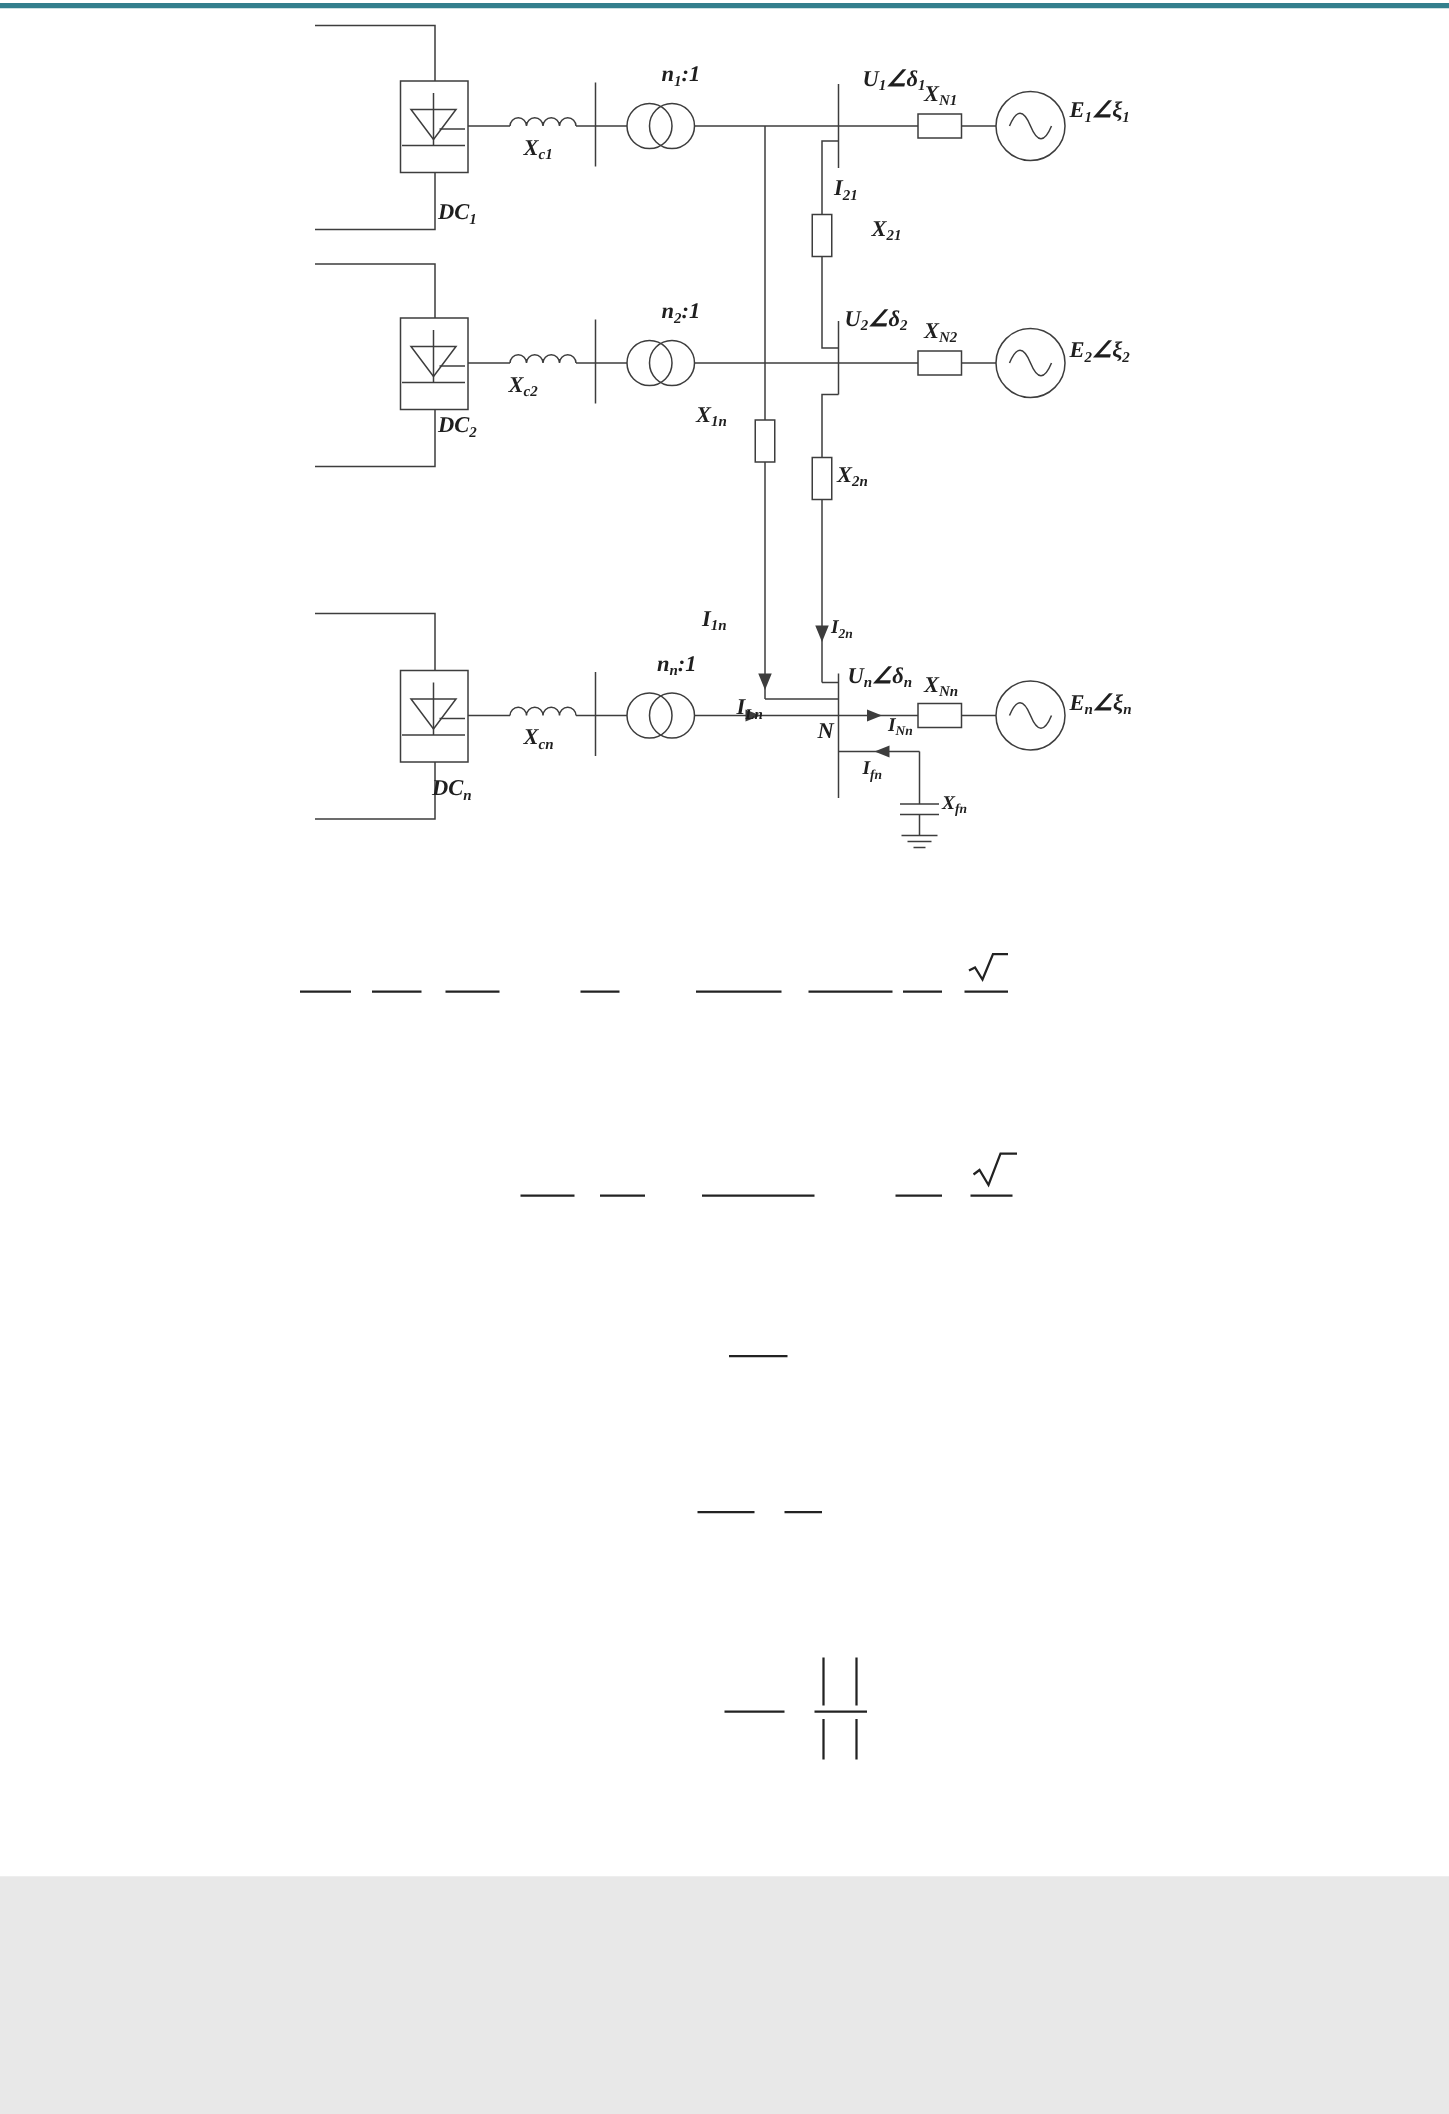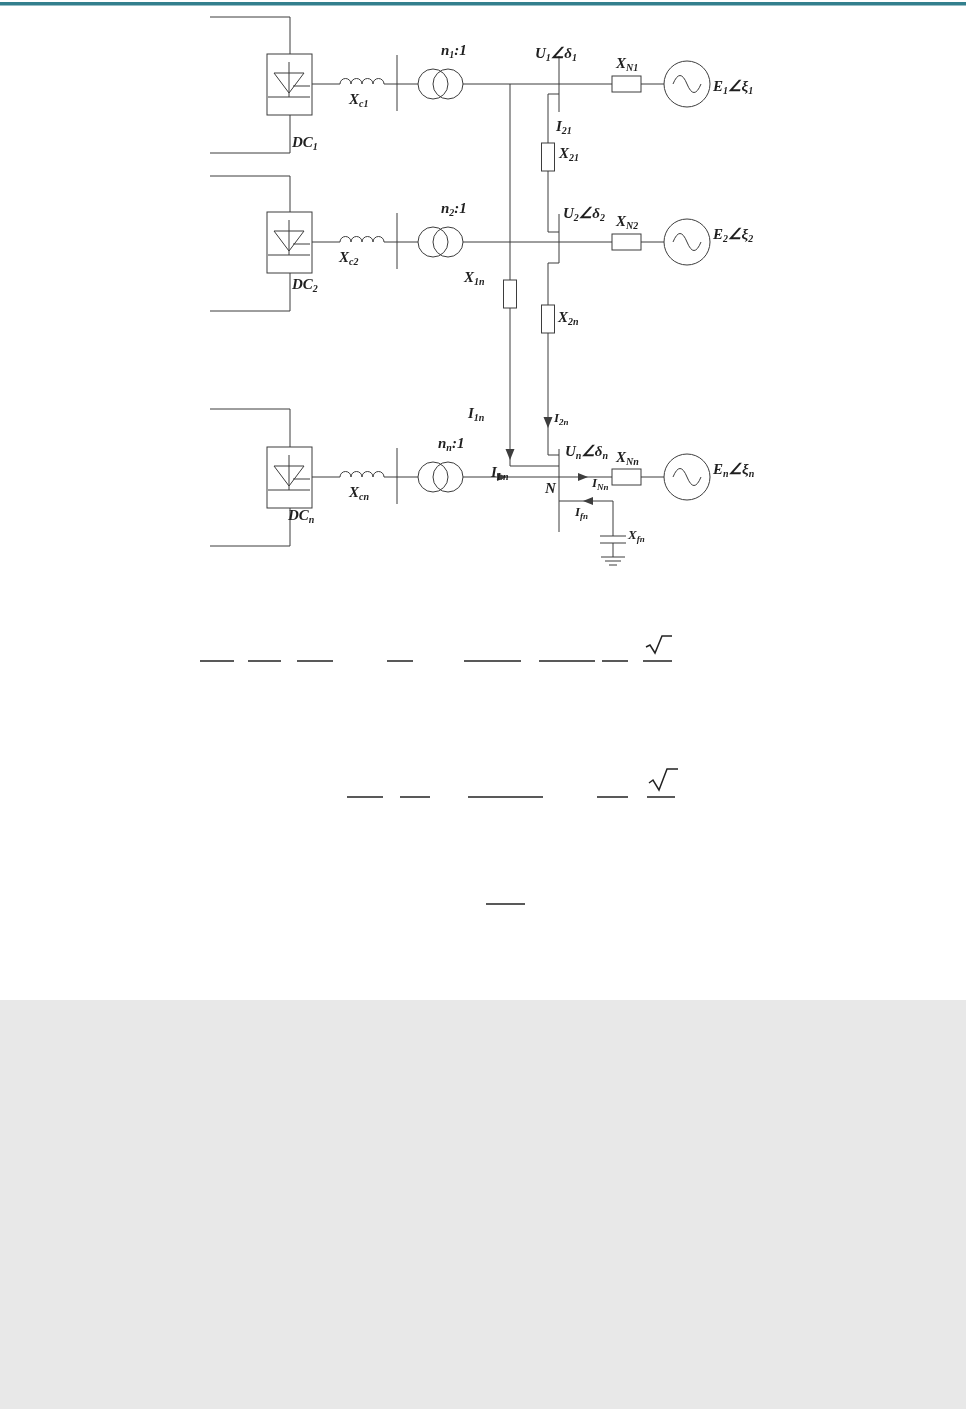--- a/index.html
+++ b/index.html
@@ -1,16 +1,16 @@
 <!DOCTYPE html>
 <html><head>
 <meta charset="utf-8">
 <style>
   html,body{margin:0;padding:0;background:#e8e8e8;}
-  #page{position:relative;width:966px;height:1000px;background:#ffffff;overflow:hidden;
+  #page{position:relative;width:966px;height:1251px;background:#ffffff;overflow:hidden;
         font-family:"Liberation Serif",serif;}
   #circuit-svg{position:absolute;left:0;top:0;}
   .lbl{position:absolute;font-family:"Liberation Serif",serif;font-style:italic;font-weight:bold;
        font-size:15px;color:#1f1f1f;white-space:nowrap;line-height:1.05;}
   .lbl sub{font-size:10px;font-weight:bold;line-height:1;vertical-align:-3px;}
   .lbl.sm{font-size:13px;}
   .lbl.sm sub{font-size:9px;}
 </style>
 </head>
 <body>
@@ -181,38 +181,38 @@
       <line x1="571" y1="1146" x2="571" y2="1173"></line>
     </g>
   </g>
 
   <circle cx="484" cy="1378" r="29" fill="#b9dce8" stroke="#2f87a3" stroke-width="2"></circle>
 </svg>
 
 <div class="lbl" style="left:441px;top:43px"><span>n</span><sub>1</sub><span>:1</span></div>
 <div class="lbl" style="left:349px;top:92px"><span>X</span><sub>c1</sub></div>
 <div class="lbl" style="left:292px;top:135px"><span>DC</span><sub>1</sub></div>
-<div class="lbl" style="left:535px;top:46px"><span>U</span><sub>1</sub><span>∠δ</span><sub>1</sub></div>
+<div class="lbl" style="left:575px;top:46px"><span>U</span><sub>1</sub><span>∠δ</span><sub>1</sub></div>
 <div class="lbl" style="left:616px;top:56px"><span>X</span><sub>N1</sub></div>
-<div class="lbl" style="left:713px;top:79px"><span>E</span><sub>1</sub><span>∠ξ</span><sub>1</sub></div>
+<div class="lbl" style="left:713px;top:67px"><span>E</span><sub>1</sub><span>∠ξ</span><sub>1</sub></div>
 <div class="lbl" style="left:556px;top:119px"><span>I</span><sub>21</sub></div>
-<div class="lbl" style="left:559px;top:146px"><span>X</span><sub>21</sub></div>
+<div class="lbl" style="left:581px;top:146px"><span>X</span><sub>21</sub></div>
 
 <div class="lbl" style="left:441px;top:201px"><span>n</span><sub>2</sub><span>:1</span></div>
 <div class="lbl" style="left:339px;top:250px"><span>X</span><sub>c2</sub></div>
 <div class="lbl" style="left:292px;top:277px"><span>DC</span><sub>2</sub></div>
 <div class="lbl" style="left:563px;top:206px"><span>U</span><sub>2</sub><span>∠δ</span><sub>2</sub></div>
 <div class="lbl" style="left:616px;top:214px"><span>X</span><sub>N2</sub></div>
 <div class="lbl" style="left:713px;top:227px"><span>E</span><sub>2</sub><span>∠ξ</span><sub>2</sub></div>
 <div class="lbl" style="left:464px;top:270px"><span>X</span><sub>1n</sub></div>
 <div class="lbl" style="left:558px;top:310px"><span>X</span><sub>2n</sub></div>
 
 <div class="lbl" style="left:438px;top:436px"><span>n</span><sub>n</sub><span>:1</span></div>
 <div class="lbl" style="left:349px;top:485px"><span>X</span><sub>cn</sub></div>
-<div class="lbl" style="left:288px;top:508px"><span>DC</span><sub>n</sub></div>
+<div class="lbl" style="left:288px;top:519px"><span>DC</span><sub>n</sub></div>
 <div class="lbl" style="left:565px;top:444px"><span>U</span><sub>n</sub><span>∠δ</span><sub>n</sub></div>
 <div class="lbl" style="left:616px;top:450px"><span>X</span><sub>Nn</sub></div>
 <div class="lbl" style="left:713px;top:462px"><span>E</span><sub>n</sub><span>∠ξ</span><sub>n</sub></div>
 <div class="lbl" style="left:468px;top:406px"><span>I</span><sub>1n</sub></div>
 <div class="lbl sm" style="left:554px;top:411px"><span>I</span><sub>2n</sub></div>
 <div class="lbl" style="left:491px;top:465px"><span>I</span><sub>Ln</sub></div>
 <div class="lbl" style="left:545px;top:481px"><span>N</span></div>
 <div class="lbl sm" style="left:592px;top:476px"><span>I</span><sub>Nn</sub></div>
 <div class="lbl sm" style="left:575px;top:505px"><span>I</span><sub>fn</sub></div>
 <div class="lbl sm" style="left:628px;top:528px"><span>X</span><sub>fn</sub></div>

